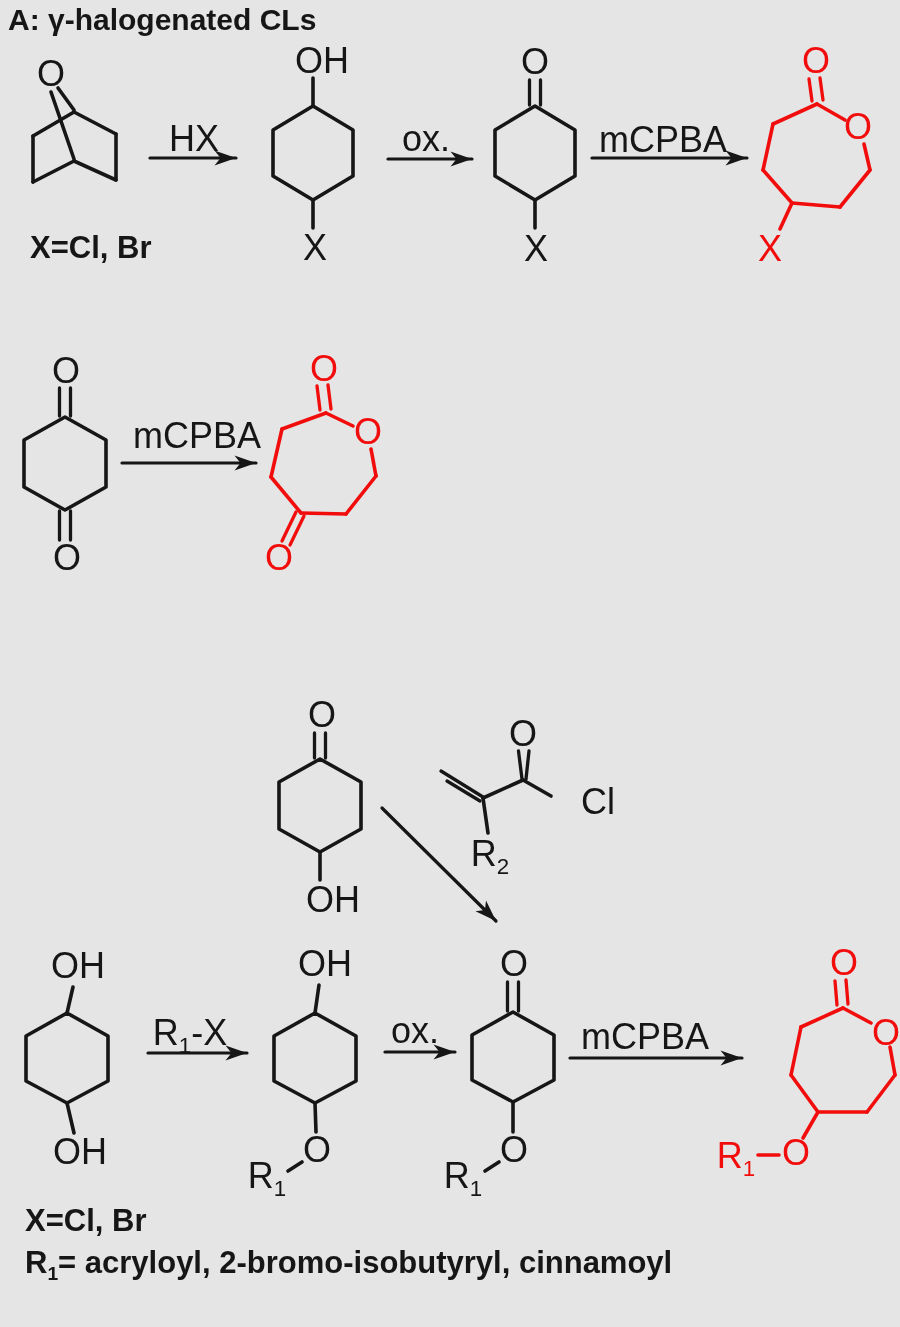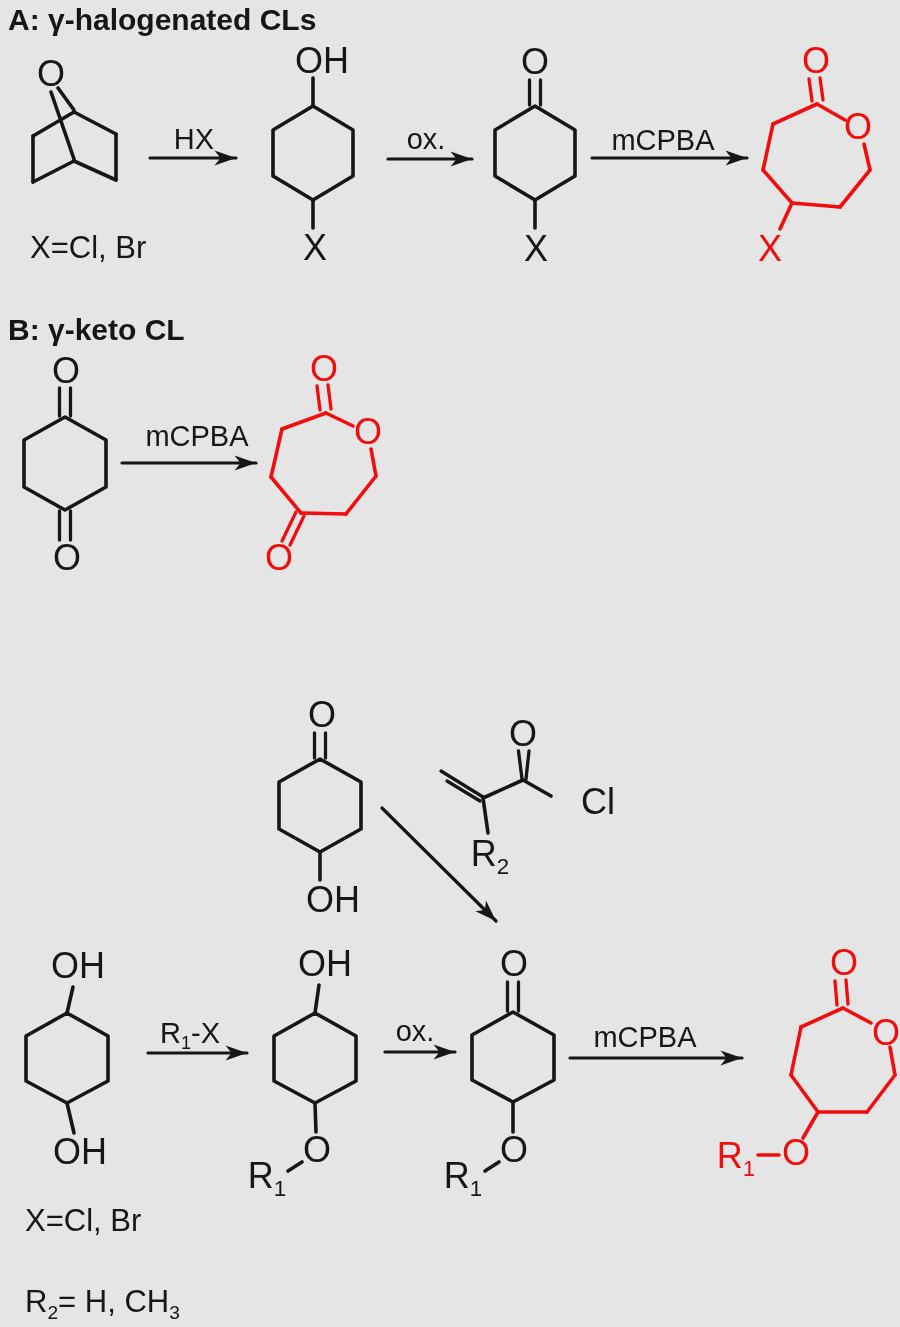--- a/index.html
+++ b/index.html
@@ -11,29 +11,29 @@
   .stage svg { position:absolute; left:0; top:0; }
   svg line, svg polygon { stroke-linecap:round; stroke-linejoin:round; fill:none; }
   .blk { stroke:var(--ink); stroke-width:3.6; }
   .redl { stroke:var(--red); stroke-width:3.6; }
   .dbl { stroke-width:3.3; }
   .arrow { stroke:var(--ink); stroke-width:3.2; }
   .lbl {
     position:absolute; transform:translate(-50%,-50%);
     font-size:36px; line-height:1; color:var(--ink); white-space:nowrap;
   }
-  .rgt { font-size:29px; }
+  .rgt { font-size:36px; }
   .red { color:var(--red); }
   .title {
     position:absolute; transform:translate(0,-50%);
     font-size:30px; font-weight:bold; line-height:1; color:var(--ink); white-space:nowrap;
   }
   .def {
     position:absolute; transform:translate(0,-50%);
-    font-size:31px; line-height:1; color:var(--ink); white-space:nowrap;
+    font-size:31px; line-height:1; color:var(--ink); white-space:nowrap;font-weight:bold;
   }
   sub { font-size:0.62em; line-height:0; }
 </style>
 </head>
 <body style="background: rgb(255, 255, 255);">
 
 <div class="stage">
 
   <svg width="900" height="1327" viewBox="0 0 900 1327">
     <defs>
@@ -180,21 +180,20 @@
       <line class="redl" x1="818" y1="1112" x2="791" y2="1075"></line>
       <line class="redl" x1="791" y1="1075" x2="801" y2="1027"></line>
       <line class="redl dbl" x1="837" y1="1005" x2="835" y2="981"></line>
       <line class="redl dbl" x1="848" y1="1004" x2="846" y2="980"></line>
       <line class="redl" x1="818" y1="1112" x2="803" y2="1138"></line>
       <line class="redl" x1="758" y1="1155" x2="779" y2="1155"></line>
     </g>
   </svg>
 
   <span class="title" style="left:8px;top:20px">A: γ-halogenated CLs</span>
-  <span class="title" style="left:8px;top:330px">B: γ-keto CL</span>
 
   <span class="lbl" style="left:51px;top:74px">O</span>
   <span class="def" style="left:30px;top:247px">X=Cl, Br</span>
   <span class="lbl rgt" style="left:194px;top:139px">HX</span>
   <span class="lbl" style="left:322px;top:61px">OH</span>
   <span class="lbl" style="left:315px;top:248px">X</span>
   <span class="lbl rgt" style="left:426px;top:139px">ox.</span>
   <span class="lbl" style="left:535px;top:62px">O</span>
   <span class="lbl" style="left:536px;top:249px">X</span>
   <span class="lbl rgt" style="left:663px;top:140px">mCPBA</span>
@@ -224,15 +223,15 @@
   <span class="lbl" style="left:514px;top:964px">O</span>
   <span class="lbl" style="left:514px;top:1150px">O</span>
   <span class="lbl" style="left:463px;top:1176px"><span>R</span><sub>1</sub></span>
   <span class="lbl rgt" style="left:645px;top:1037px">mCPBA</span>
   <span class="lbl red" style="left:844px;top:963px">O</span>
   <span class="lbl red" style="left:886px;top:1033px">O</span>
   <span class="lbl red" style="left:796px;top:1153px">O</span>
   <span class="lbl red" style="left:736px;top:1156px"><span>R</span><sub>1</sub></span>
 
   <span class="def" style="left:25px;top:1220px">X=Cl, Br</span>
-  <span class="def" style="left:25px;top:1301px"><span>R</span><sub>2</sub><span>= H, CH</span><sub>3</sub></span>
+  <span class="def" style="left:25px;top:1262px"><span>R</span><sub>1</sub><span>= acryloyl, 2-bromo-isobutyryl, cinnamoyl</span></span>
 
 </div>
 
 </body></html>

